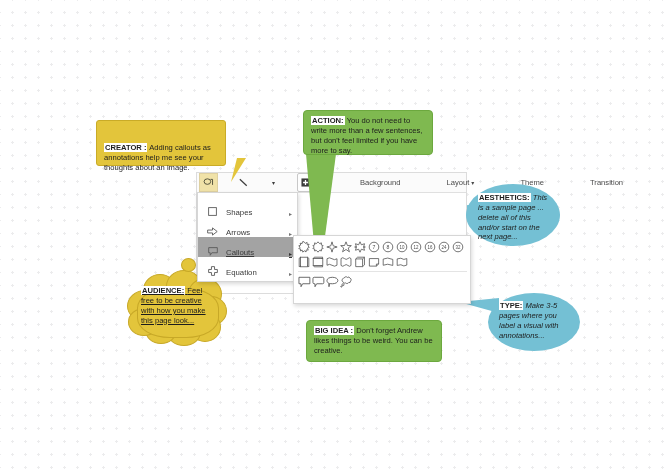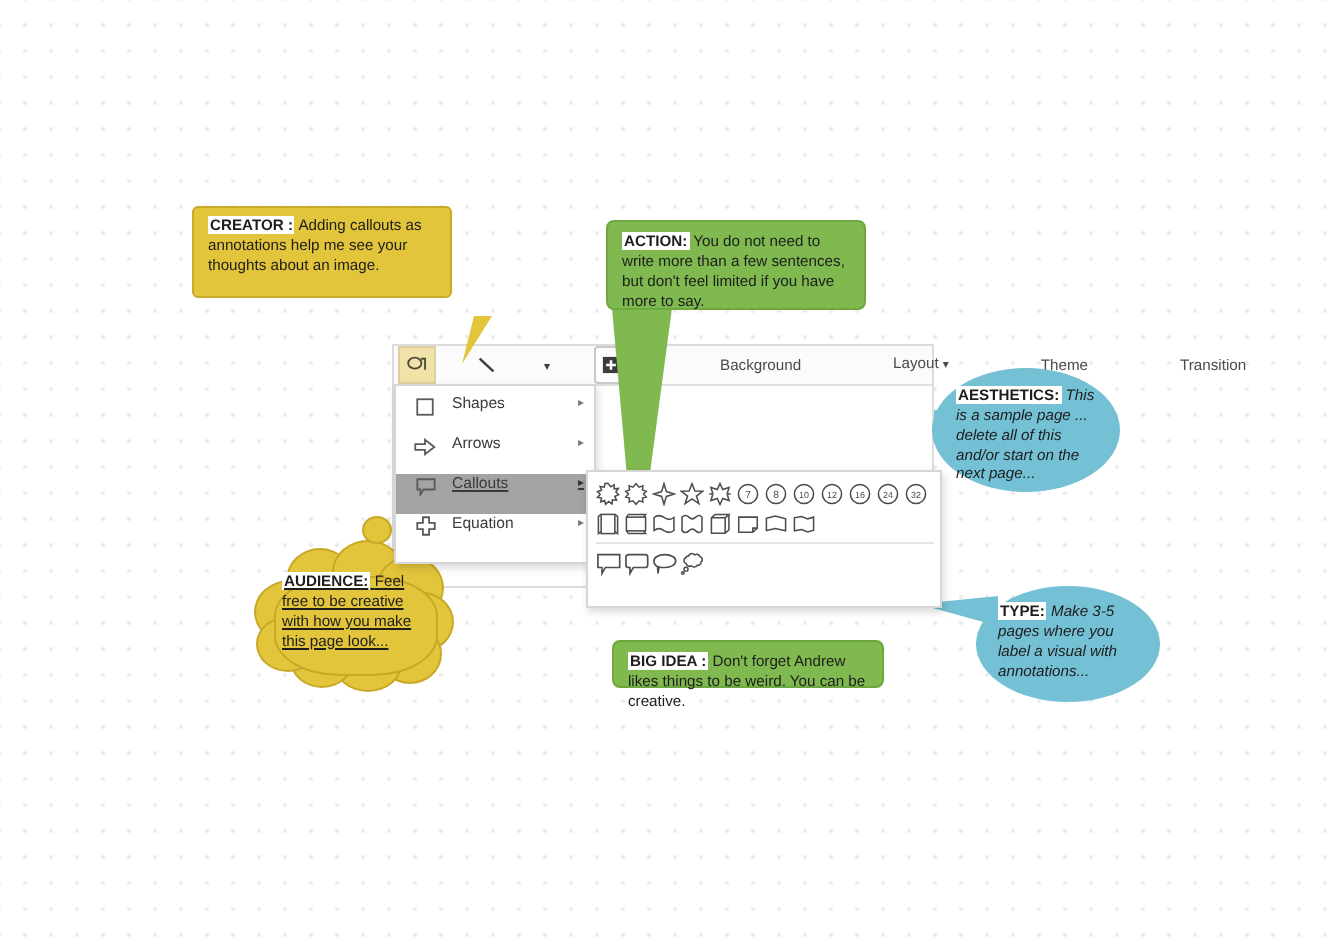--- a/index.html
+++ b/index.html
@@ -34,25 +34,25 @@
   }
   .callout .lbl {
     font-weight: bold;
     background: #ffffff;
     padding: 0 1px;
   }
   .callout .body { display: inline; }
 
   
   #creator-callout {
-    left: 96px; top: 103px; width: 130px; height: 46px;
+    left: 96px; top: 120px; width: 130px; height: 46px;
     background: #e3c53b;
     border: 1px solid #c9ab27;
     border-radius: 3px;
-    padding: 4px 6px 4px 7px;
+    padding: 22px 6px 4px 7px;
   }
   #creator-tail {
     position: absolute;
     left: 234px; top: 158px;
     width: 0; height: 0;
     border-left: 9px solid #e3c53b;
     border-bottom: 24px solid transparent;
     border-right: 0px solid transparent;
     transform: skewX(-14deg);
     z-index: 3;
@@ -71,21 +71,21 @@
     left: 306px; top: 154px;
     width: 0; height: 0;
     border-left: 12px solid transparent;
     border-right: 18px solid transparent;
     border-top: 135px solid #7fb950;
     z-index: 4;
   }
 
   
   #bigidea-callout {
-    left: 306px; top: 320px; width: 136px; height: 24px;
+    left: 306px; top: 320px; width: 136px; height: 42px;
     background: #7fb950;
     border: 1px solid #6ca83e;
     border-radius: 4px;
     padding: 5px 6px 4px 7px;
   }
 
   
   #aesthetics-callout {
     left: 466px; top: 184px; width: 94px; height: 62px;
     background: #74c0d4;
@@ -198,21 +198,21 @@
     left: 197px; top: 192px;
     width: 99px;
     background: #ffffff;
     border: 1px solid #d6d6d6;
     box-shadow: 1px 2px 4px rgba(0,0,0,0.15);
     z-index: 7;
     padding: 4px 0 4px 0;
   }
   .menu-item {
     display: flex;
-    align-items: flex-start;
+    align-items: flex-end;
     height: 20px;
     padding: 0 5px 0 8px;
     font-size: 7.8px;
     color: #3a3a3a;
     cursor: default;
   }
   .menu-item.selected { background: #a3a3a3; text-decoration: underline; }
   .mi-icon {
     width: 13px; height: 12px;
     display: flex; align-items: center; justify-content: center;

